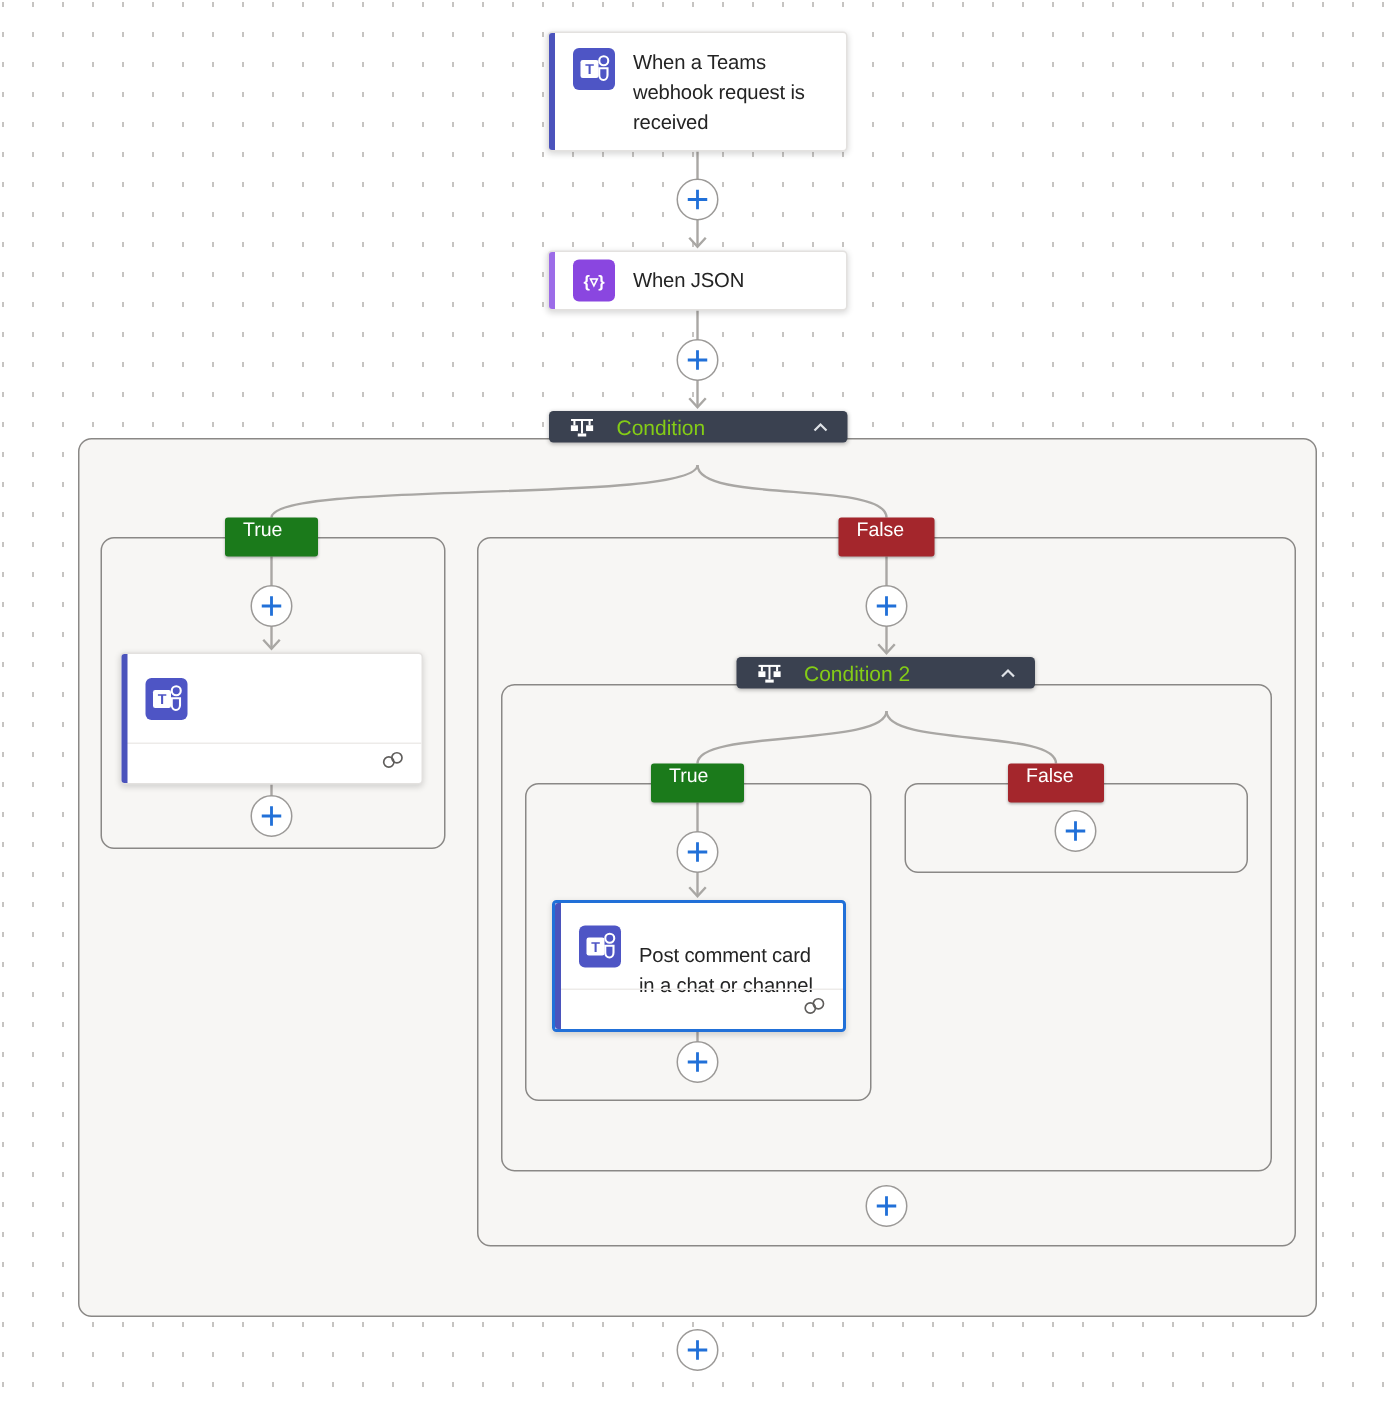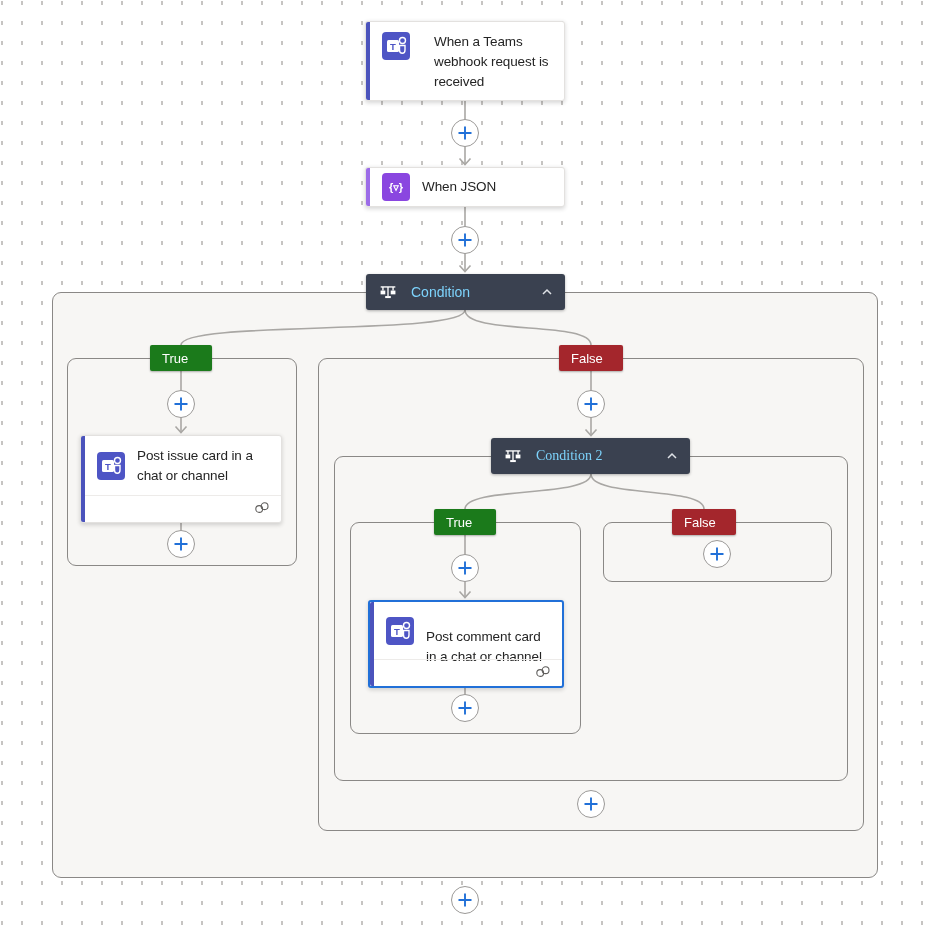--- a/index.html
+++ b/index.html
@@ -20,32 +20,32 @@
   }
   #edges{position:absolute;left:0;top:0;pointer-events:none;}
   #edges path{fill:none;stroke:var(--connector-gray,#a9a7a4);stroke-width:1.6px;}
   .plus-btn{
     position:absolute;width:28px;height:28px;border-radius:50%;
     background:#fff;border:1px solid #9b9997;box-sizing:border-box;
     display:flex;align-items:center;justify-content:center;padding:0;cursor:pointer;
   }
   .plus-btn svg{width:16px;height:16px;stroke:var(--plus-blue,#2170d8);stroke-width:1.9;fill:none;}
   .cond-header{
-    position:absolute;height:36px;box-sizing:border-box;
+    position:absolute;height:21px;box-sizing:border-box;
     background:var(--condition-header,#3a4150);border-radius:3px;
-    display:flex;align-items:center;color:#7dd3fc;font-size:14px;
+    display:flex;align-items:center;color:#84cc16;font-size:14px;
     box-shadow:0 1px 3px rgba(0,0,0,.3);cursor:pointer;
   }
   .cond-header .cond-icon{width:18px;height:18px;margin:0 14px 0 13px;flex:0 0 auto;}
   .cond-header .chev{margin-left:auto;margin-right:10px;width:16px;height:16px;cursor:pointer;}
   .chev svg{width:100%;height:100%;fill:none;stroke-width:1.5;}
   .cond-header .chev svg{stroke:#dfe2e7;}
   .badge{
     position:absolute;height:26px;box-sizing:border-box;border-radius:2px;
-    display:flex;align-items:center;color:#fff;font-size:13px;
+    display:flex;color:#fff;font-size:13px;
     padding:0 8px 0 12px;box-shadow:0 1px 2px rgba(0,0,0,.3);cursor:pointer;gap:28px;
   }
   .badge .chev{width:14px;height:14px;margin-left:9px;}
   .badge .chev svg{stroke:#ffffff;}
   .badge.true{background:var(--true-green,#1b7a1b);}
   .badge.false{background:var(--false-red,#a4262c);}
   .card{
     position:absolute;box-sizing:border-box;background:#fff;
     border:1px solid #e3e1df;border-radius:3px;
     box-shadow:0 1.5px 4px rgba(0,0,0,.16);
@@ -105,21 +105,21 @@
     <span class="accent teams"></span>
     <div class="card-body top">
       <span class="app-icon teams">
         <svg viewBox="0 0 28 28" width="28" height="28">
           <circle cx="20.5" cy="8.5" r="3" fill="none" stroke="#fff" stroke-width="1.4"></circle>
           <path d="M17.5 13.5h5.5v4.5c0 2-1.2 3.3-2.7 3.3-1.6 0-2.8-1.3-2.8-3.3z" fill="none" stroke="#fff" stroke-width="1.4"></path>
           <rect x="5" y="8" width="12" height="12" rx="1.5" fill="#fff"></rect>
           <text x="11" y="17.5" font-size="9.5" font-weight="bold" fill="#4E55C5" text-anchor="middle">T</text>
         </svg>
       </span>
-      <span class="card-title" style="max-width:131px;margin-left:12px;">When a Teams webhook request is received</span>
+      <span class="card-title" style="max-width:131px;">When a Teams webhook request is received</span>
     </div>
   </div>
 
   <div class="card" style="left:365px;top:167px;width:200px;height:40px;">
     <span class="accent parse"></span>
     <div class="card-body">
       <span class="app-icon parse">{▿}</span>
       <span class="card-title">When JSON</span>
     </div>
   </div>
@@ -164,33 +164,32 @@
     <span class="accent teams"></span>
     <div class="card-body">
       <span class="app-icon teams">
         <svg viewBox="0 0 28 28" width="28" height="28">
           <circle cx="20.5" cy="8.5" r="3" fill="none" stroke="#fff" stroke-width="1.4"></circle>
           <path d="M17.5 13.5h5.5v4.5c0 2-1.2 3.3-2.7 3.3-1.6 0-2.8-1.3-2.8-3.3z" fill="none" stroke="#fff" stroke-width="1.4"></path>
           <rect x="5" y="8" width="12" height="12" rx="1.5" fill="#fff"></rect>
           <text x="11" y="17.5" font-size="9.5" font-weight="bold" fill="#4E55C5" text-anchor="middle">T</text>
         </svg>
       </span>
-      <span class="card-title" style="max-width:133px;">Post issue card in a chat or channel</span>
     </div>
     <div class="card-footer">
       <span class="link-icon">
         <svg viewBox="0 0 18 15">
             <circle cx="6.2" cy="9" r="3.4"></circle>
             <circle cx="11.6" cy="6.2" r="3.4"></circle>
           </svg>
       </span>
     </div>
   </div>
 
-  <div class="cond-header" style="left:491px;top:438px;width:199px;font-family:Liberation Serif, serif;">
+  <div class="cond-header" style="left:491px;top:438px;width:199px;">
     <span class="cond-icon">
       <svg viewBox="0 0 16 16" width="18" height="18" fill="none" stroke="#fff" stroke-width="1.2">
         <path d="M1.5 3.5h13"></path>
           <path d="M8 3.5v8"></path>
           <path d="M5.5 12.5h5" stroke-width="1.8"></path>
         <path d="M3.5 3.5v3.2M12.5 3.5v3.2"></path>
         <rect x="1.4" y="6.7" width="4.2" height="3.4" fill="#fff" stroke="none"></rect>
         <rect x="10.4" y="6.7" width="4.2" height="3.4" fill="#fff" stroke="none"></rect>
       </svg>
     </span>

